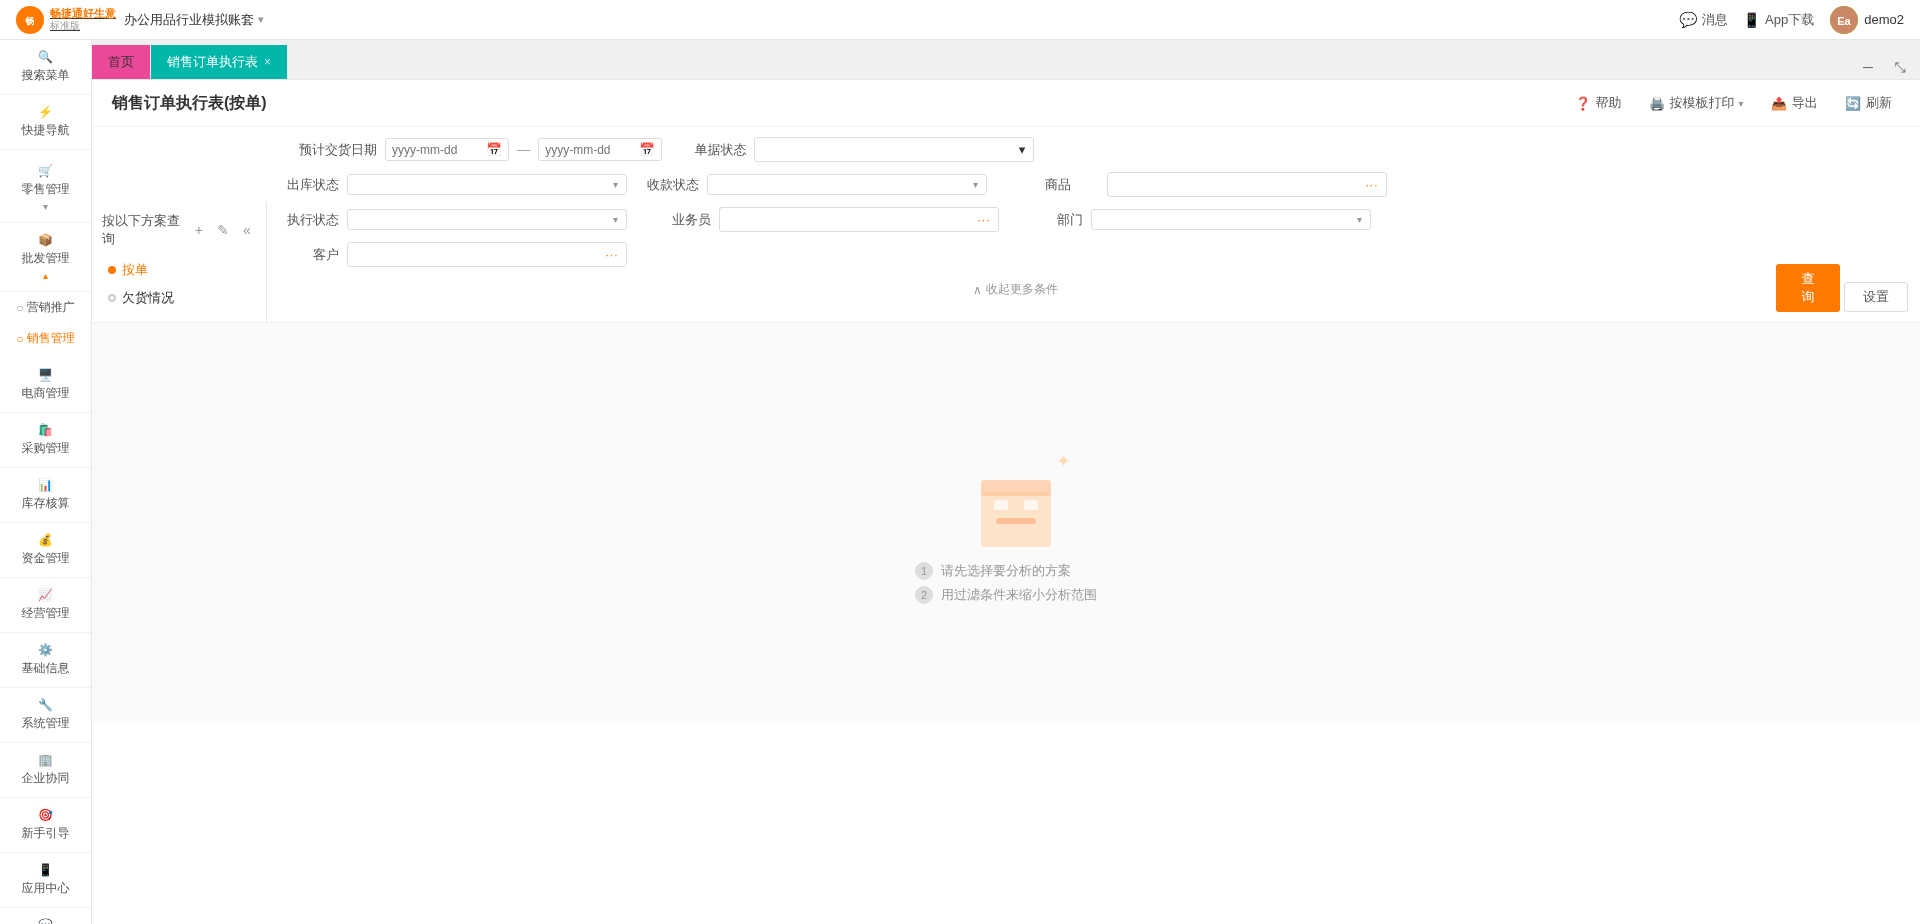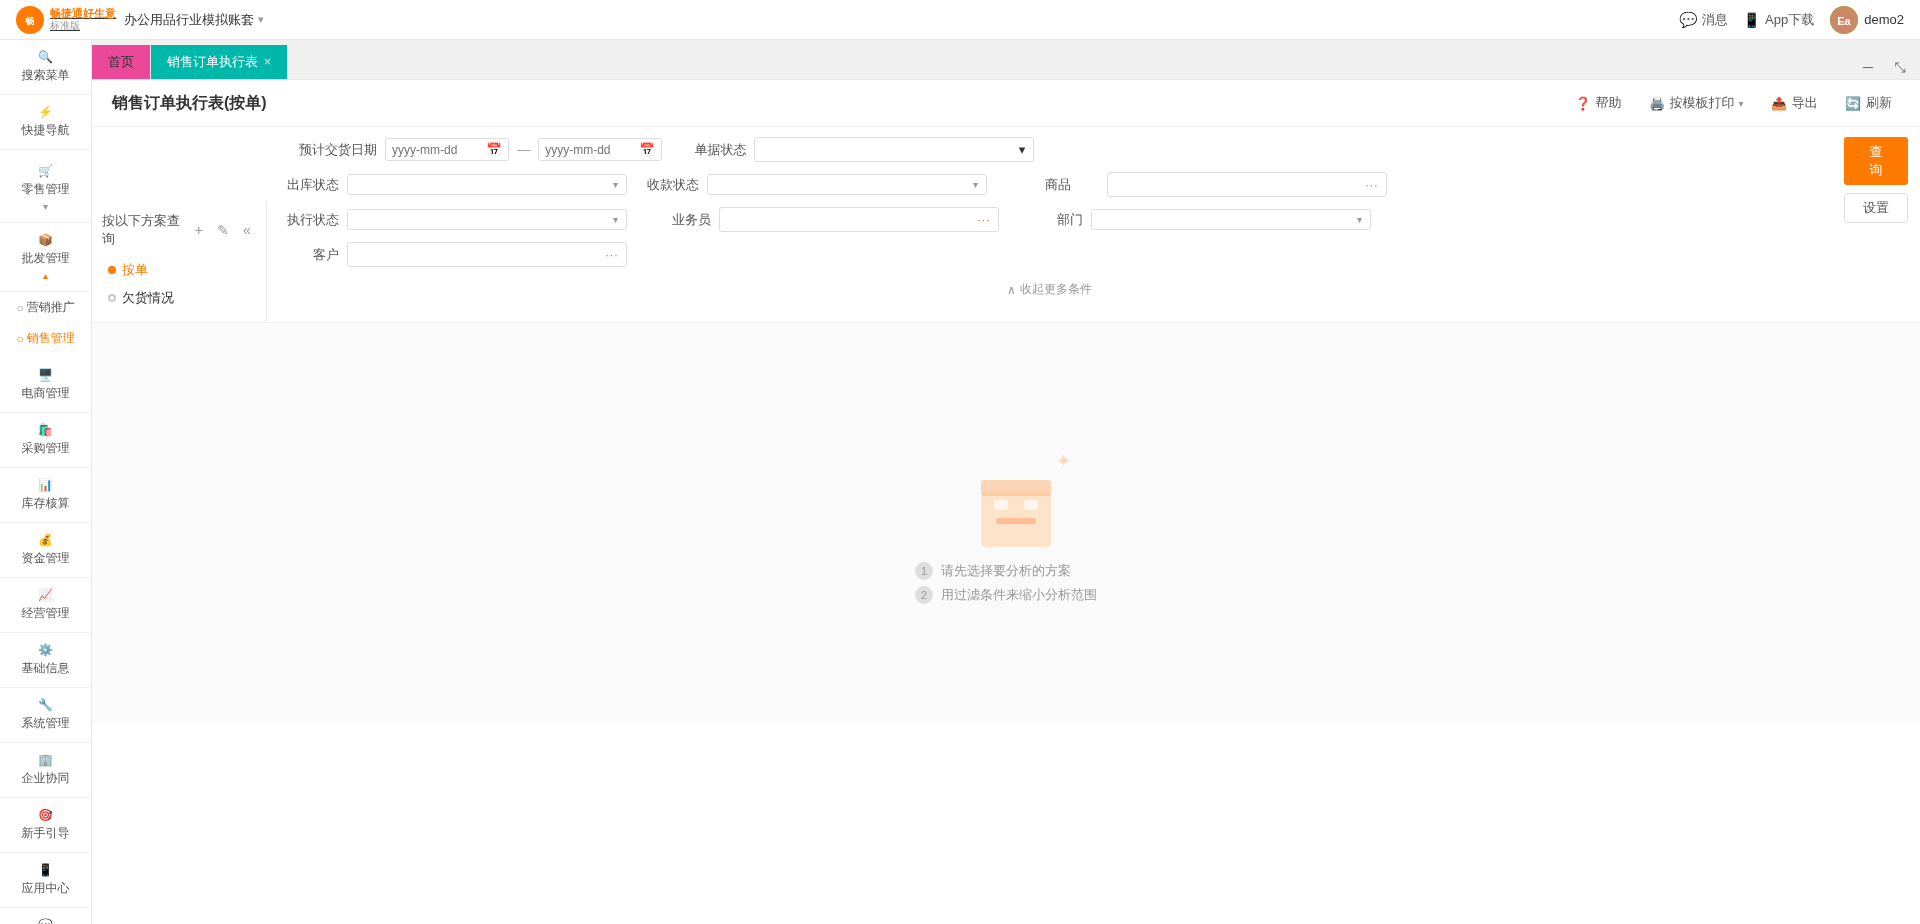--- a/index.html
+++ b/index.html
@@ -475,21 +475,20 @@
       padding: 5px 16px;
       cursor: pointer;
       font-size: 13px;
       margin-top: 4px;
       display: block;
       width: 64px;
       text-align: center;
     }
     .action-buttons {
       display: flex;
-      flex-direction: column;
       padding: 10px 12px;
       gap: 4px;
       justify-content: flex-start;
       align-items: flex-end;
       min-width: 80px;
     }
 
     
     ::-webkit-scrollbar { width: 6px; height: 6px; }
     ::-webkit-scrollbar-track { background: #f1f1f1; }

